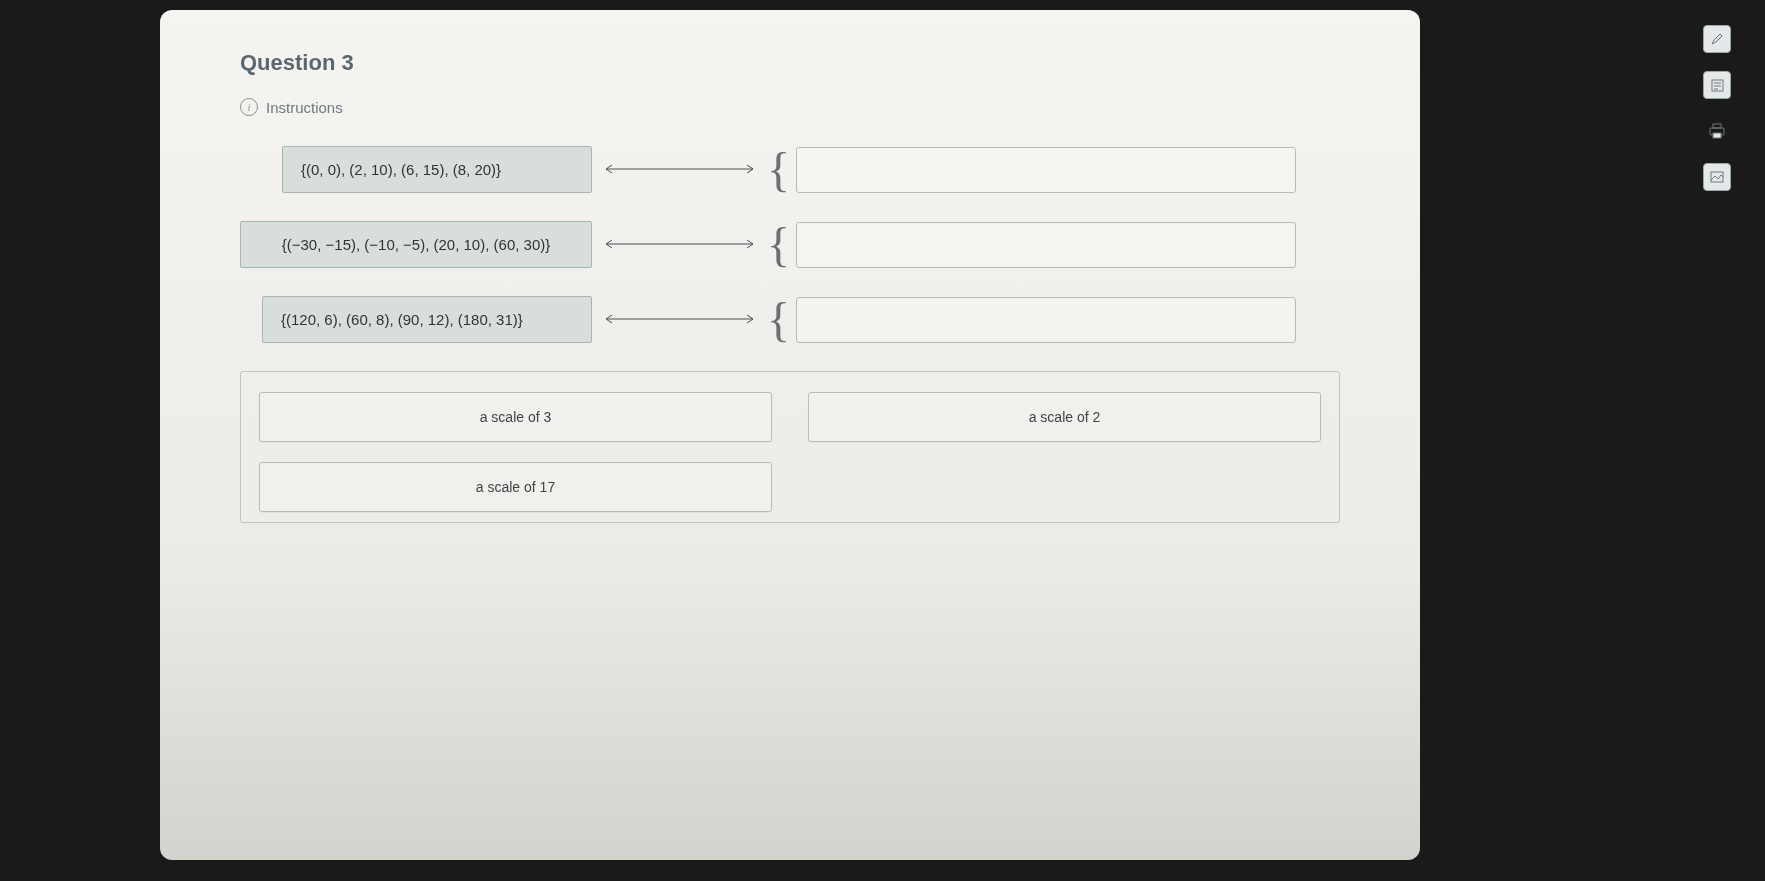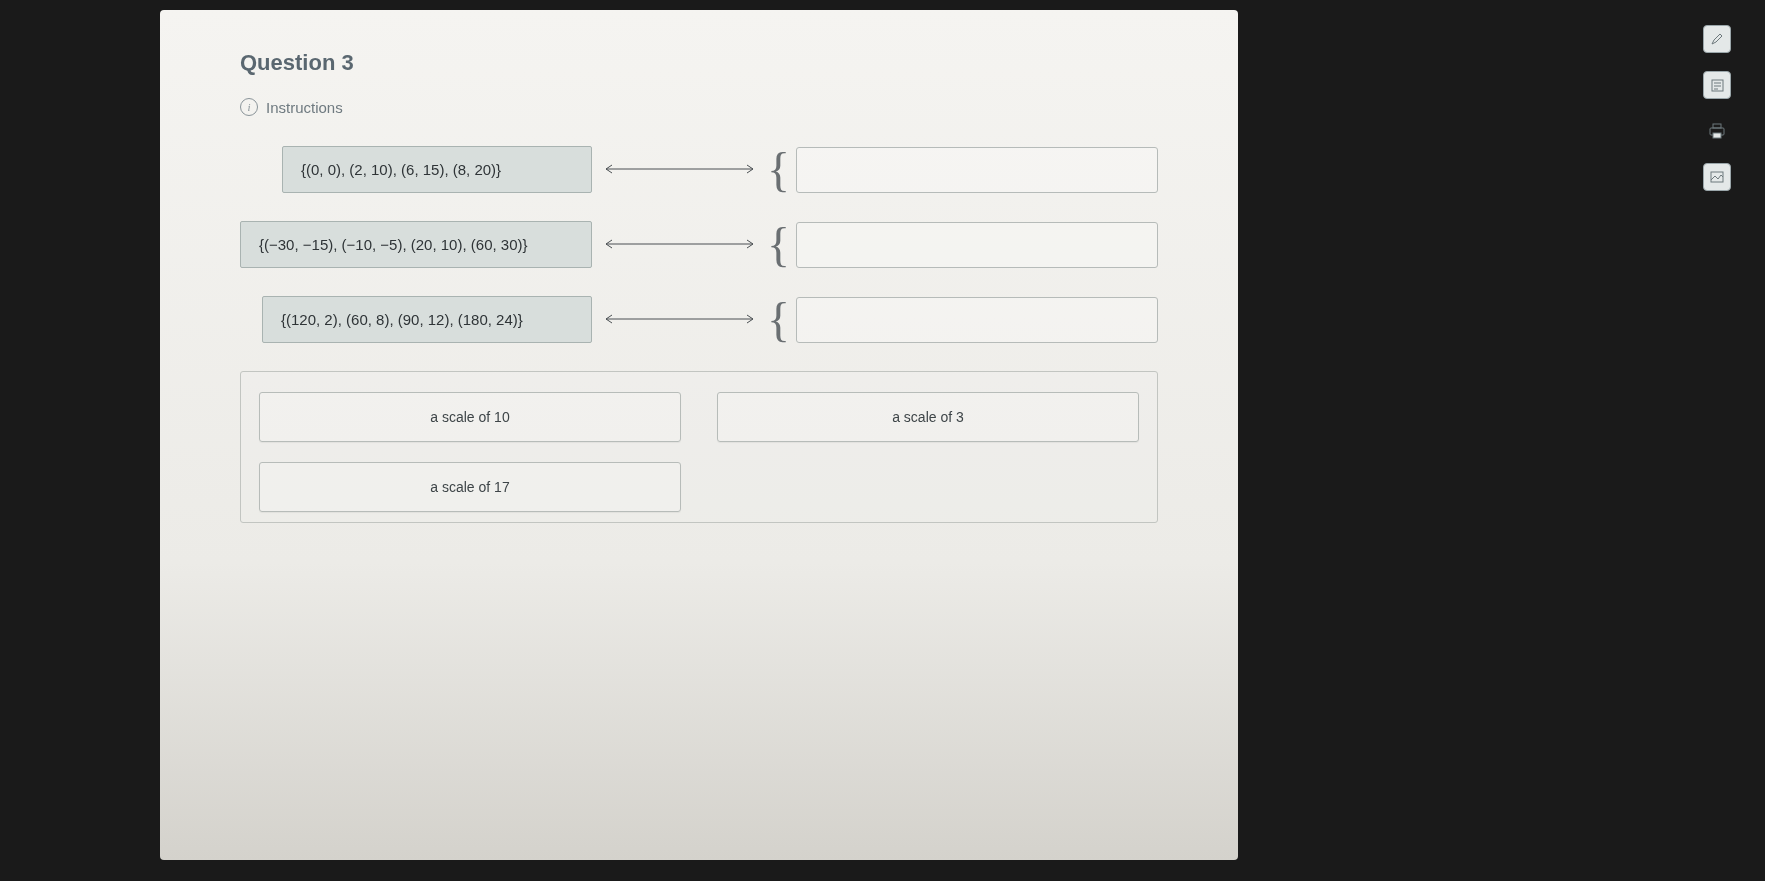--- a/index.html
+++ b/index.html
@@ -8,25 +8,25 @@
     background: #1a1a1a;
     width: 1765px;
     height: 881px;
     overflow: hidden;
     position: relative;
   }
   .page {
     position: absolute;
     left: 160px;
     top: 10px;
-    width: 1078px;
+    width: 1260px;
     height: 850px;
     background: linear-gradient(180deg, #f5f4f1 0%, #ecebe7 65%, #d4d2cc 100%);
     padding: 40px 80px 20px 80px;
-    border-radius: 4px;
+    border-radius: 12px;
   }
   .question-title {
     color: #5a6770;
     font-size: 22px;
     font-weight: 600;
     margin-bottom: 22px;
   }
   .prompt {
     color: #555a5c;
     font-size: 15px;
@@ -63,21 +63,21 @@
   .prompt-box {
     background: #d8dedc;
     border: 1px solid #a9b3b1;
     padding: 14px 18px;
     font-size: 15px;
     color: #2f3437;
     border-radius: 2px;
     white-space: nowrap;
   }
   .pb1 { width: 310px; margin-left: 42px; }
-  .pb2 { width: 352px; margin-left: 0; }
+  .pb2 { width: 352px; margin-left: 0; text-align: center; }
   .pb3 { width: 330px; margin-left: 22px; }
   .connector {
     flex: 0 0 auto;
     width: 155px;
     height: 1px;
     position: relative;
     margin: 0 10px;
   }
   .connector svg { position: absolute; top: -5px; left: 0; }
   .brace {
@@ -178,37 +178,37 @@
             <line x1="4" y1="5" x2="151" y2="5" stroke="#4a4f52" stroke-width="1"></line>
             <polyline points="10,1 4,5 10,9" fill="none" stroke="#4a4f52" stroke-width="1"></polyline>
             <polyline points="145,1 151,5 145,9" fill="none" stroke="#4a4f52" stroke-width="1"></polyline>
           </svg>
       </div>
       <span class="brace">{</span>
       <div class="drop-target"></div>
     </div>
 
     <div class="match-row">
-      <div class="prompt-box pb3">{(120, 2), (60, 8), (90, 12), (180, 24)}</div>
+      <div class="prompt-box pb3">{(120, 6), (60, 8), (90, 12), (180, 31)}</div>
       <div class="connector">
         <svg width="155" height="10">
             <line x1="4" y1="5" x2="151" y2="5" stroke="#4a4f52" stroke-width="1"></line>
             <polyline points="10,1 4,5 10,9" fill="none" stroke="#4a4f52" stroke-width="1"></polyline>
             <polyline points="145,1 151,5 145,9" fill="none" stroke="#4a4f52" stroke-width="1"></polyline>
           </svg>
       </div>
       <span class="brace">{</span>
       <div class="drop-target"></div>
     </div>
 
   </div>
 
   <div class="options-bank">
-    <div class="option-tile">a scale of 10</div>
     <div class="option-tile">a scale of 3</div>
+    <div class="option-tile">a scale of 2</div>
     <div class="option-tile">a scale of 17</div>
   </div>
 
 </div>
 
 <div class="side-toolbar">
   <div class="side-btn">
     <svg width="14" height="14" viewBox="0 0 14 14">
         <path d="M2 12 L4 8 L10 2 L12 4 L6 10 L2 12 Z" fill="none" stroke="#6d787c" stroke-width="1"></path>
       </svg>

